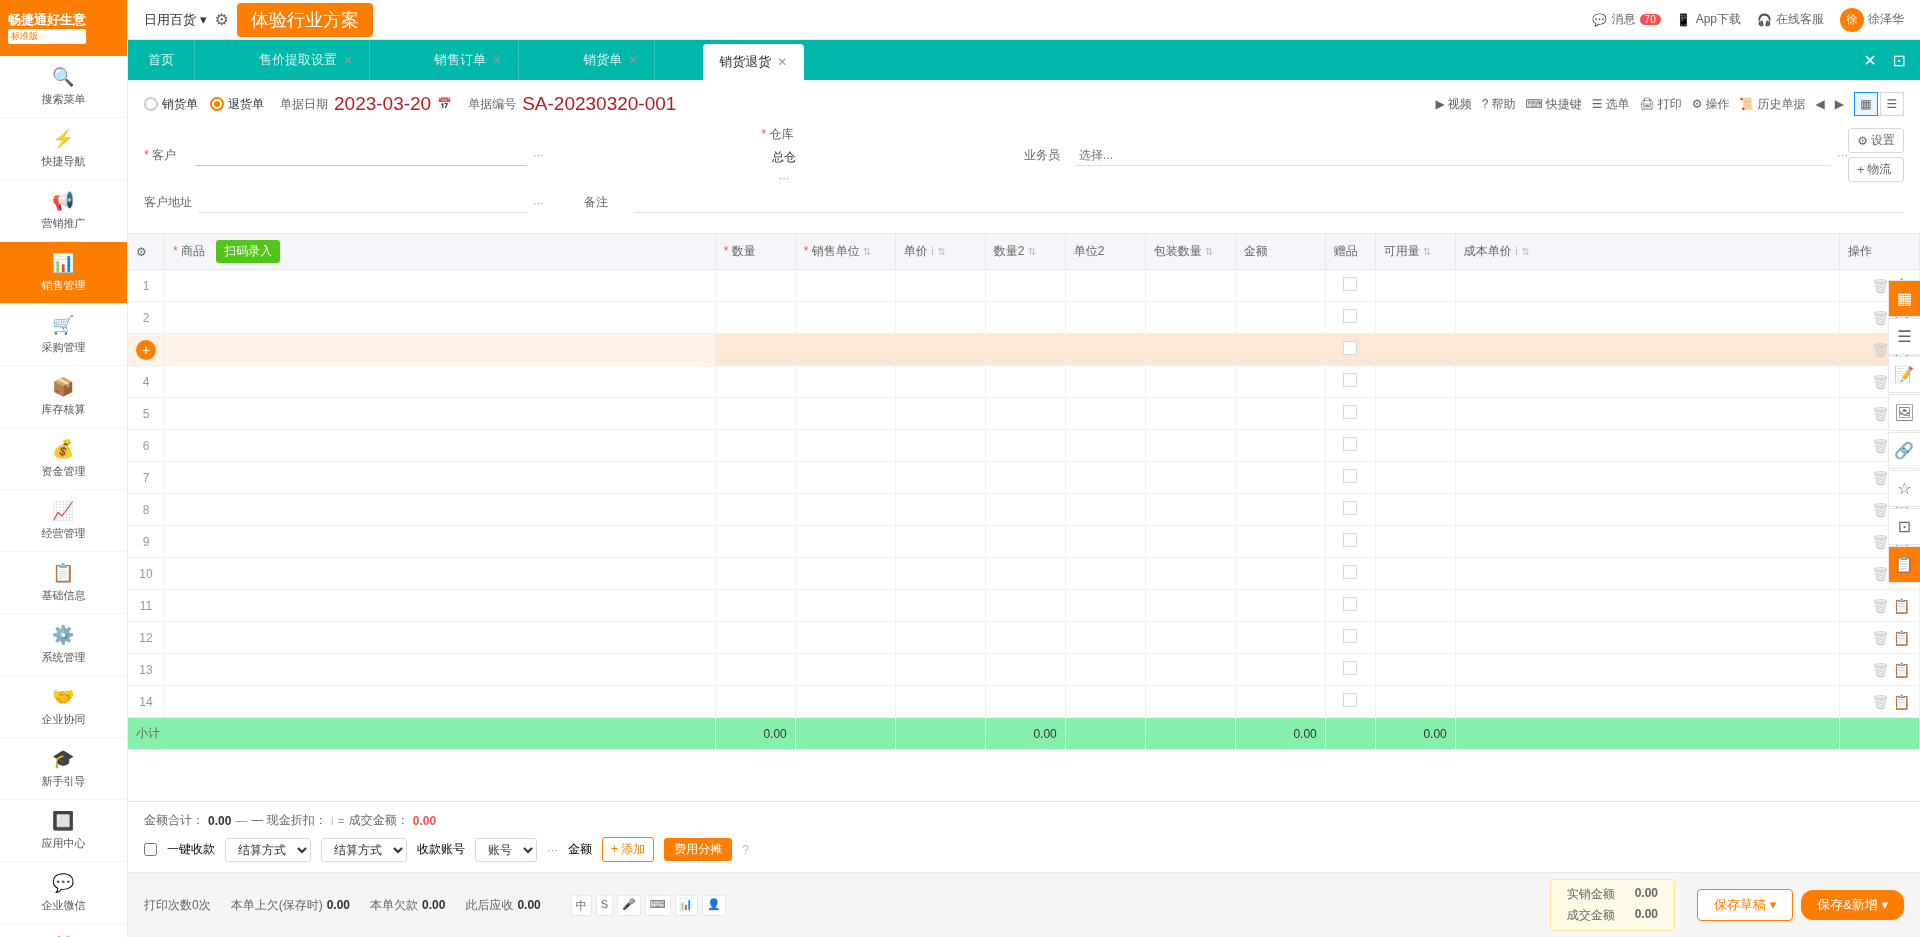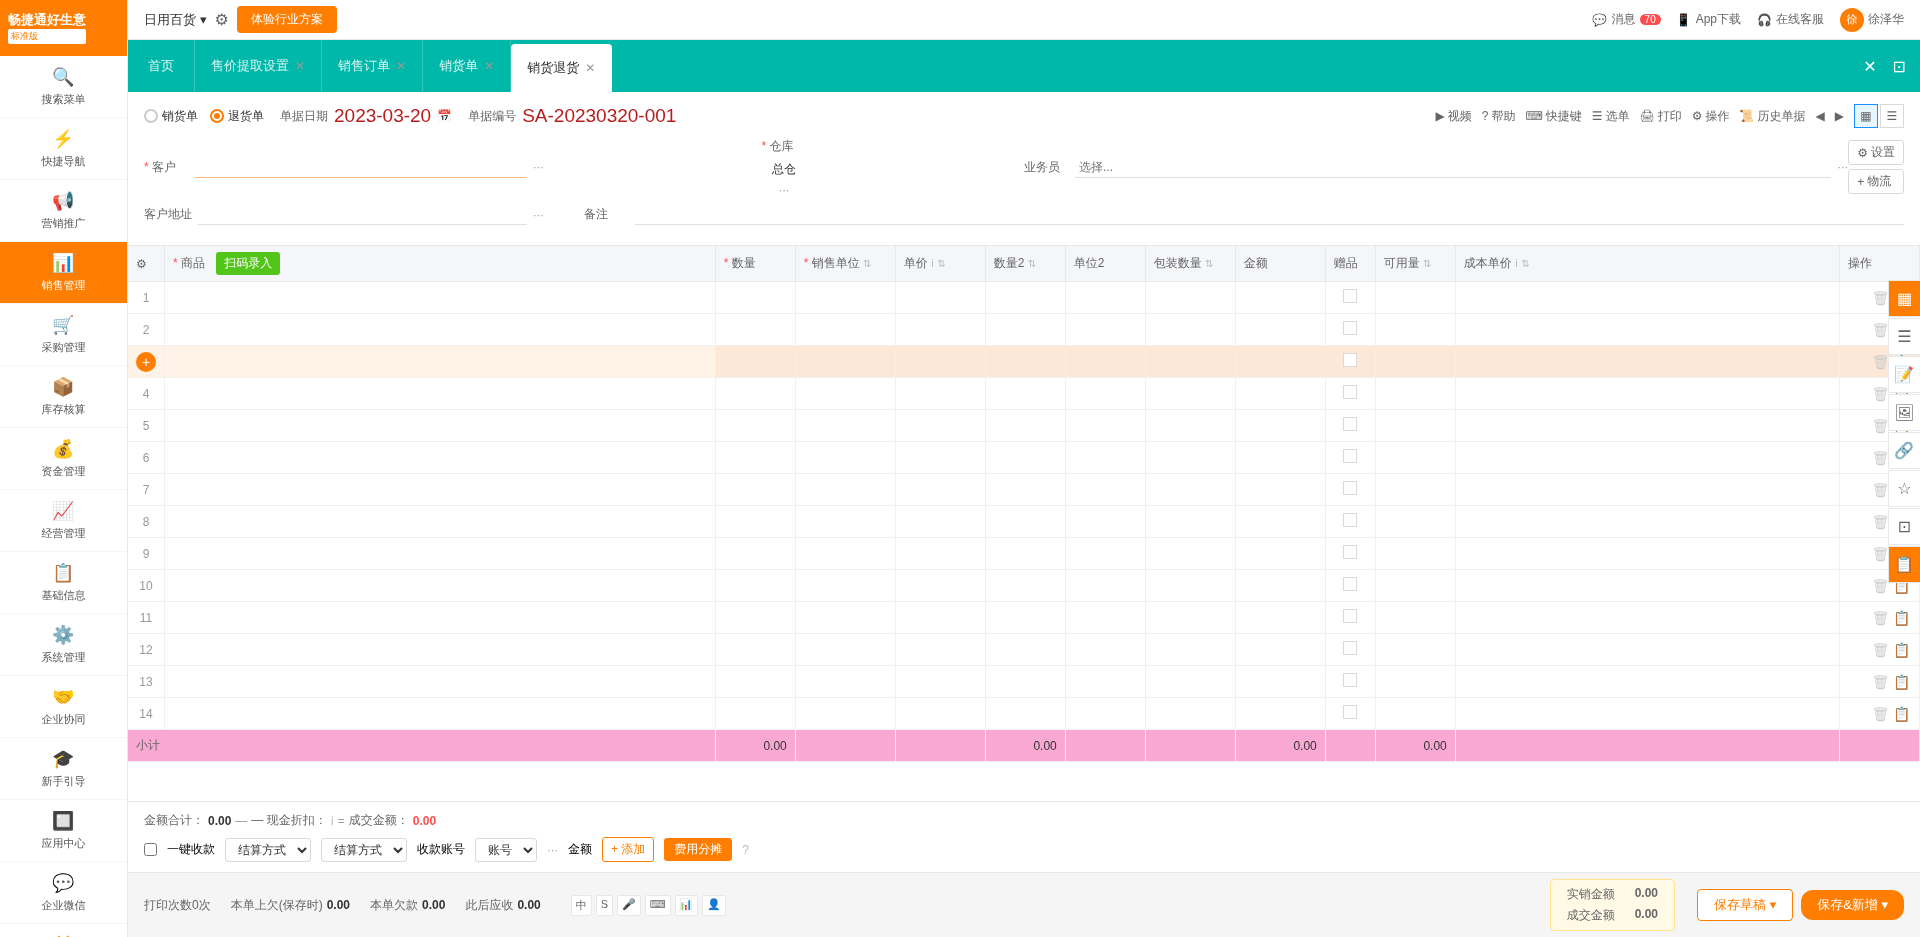--- a/index.html
+++ b/index.html
@@ -17,27 +17,27 @@
     .sidebar-item.active { background: #ff7d00; color: #fff; }
     .sidebar-item .icon { font-size: 18px; }
     
     
     .main { flex: 1; display: flex; flex-direction: column; overflow: hidden; }
     
     
     .topbar { background: #fff; height: 40px; display: flex; align-items: center; justify-content: space-between; padding: 0 16px; border-bottom: 1px solid #e8e8e8; flex-shrink: 0; }
     .topbar-left { display: flex; align-items: center; gap: 8px; }
     .topbar-select { display: flex; align-items: center; gap: 4px; color: #333; font-size: 13px; cursor: pointer; }
-    .topbar-btn-exp { background: #ff7d00; color: #fff; border: none; border-radius: 4px; padding: 5px 14px; font-size: 12px; cursor: pointer; }
+    .topbar-btn-exp { background: #ff7d00; color: #fff; border: none; border-radius: 4px; padding: 5px 14px; font-size: 18px; cursor: pointer; }
     .topbar-right { display: flex; align-items: center; gap: 16px; color: #666; font-size: 12px; }
     .topbar-right-item { display: flex; align-items: center; gap: 4px; cursor: pointer; }
     .badge { background: #ff4d4f; color: #fff; border-radius: 10px; font-size: 10px; padding: 0 5px; min-width: 18px; text-align: center; }
     
     
-    .tabbar { background: #00b8a9; display: flex; align-items: center; height: 52px; padding: 0 0; flex-shrink: 0; }
+    .tabbar { background: #00b8a9; display: flex; align-items: center; height: 40px; padding: 0 0; flex-shrink: 0; gap: 48px; }
     .tab { display: flex; align-items: center; padding: 0 16px; height: 100%; color: rgba(255,255,255,0.85); font-size: 13px; cursor: pointer; gap: 6px; border-right: 1px solid rgba(255,255,255,0.2); }
     .tab:first-child { padding: 0 20px; }
     .tab.active { background: #fff; color: #333; border-radius: 4px 4px 0 0; margin-top: 4px; height: calc(100% - 4px); }
     .tab-close { color: #999; font-size: 12px; }
     .tabbar-actions { margin-left: auto; display: flex; align-items: center; padding-right: 8px; gap: 4px; }
     .tabbar-action-btn { color: #fff; background: transparent; border: none; cursor: pointer; font-size: 16px; padding: 2px 6px; }
     
     
     .content { flex: 1; background: #f5f6fa; overflow-y: auto; display: flex; flex-direction: column; }
     .form-area { background: #fff; margin: 0; padding: 12px 16px; border-bottom: 1px solid #e8e8e8; }
@@ -702,21 +702,21 @@
                 <td></td>
                 <td>
                   <div class="action-icons">
                     <span class="action-icon">🗑</span>
                     <span class="action-icon">📋</span>
                   </div>
                 </td>
               </tr>
           </tbody>
           <tfoot>
-            <tr style="background:#f9a8d4;">
+            <tr style="background:#86efac;">
               <td colspan="2" style="padding:6px 8px;color:#666;font-size:12px;">小计</td>
               <td style="padding:6px 8px;font-size:12px;text-align:right;">0.00</td>
               <td></td>
               <td></td>
               <td style="padding:6px 8px;font-size:12px;text-align:right;">0.00</td>
               <td></td>
               <td></td>
               <td style="padding:6px 8px;font-size:12px;text-align:right;">0.00</td>
               <td></td>
               <td style="padding:6px 8px;font-size:12px;text-align:right;">0.00</td>

